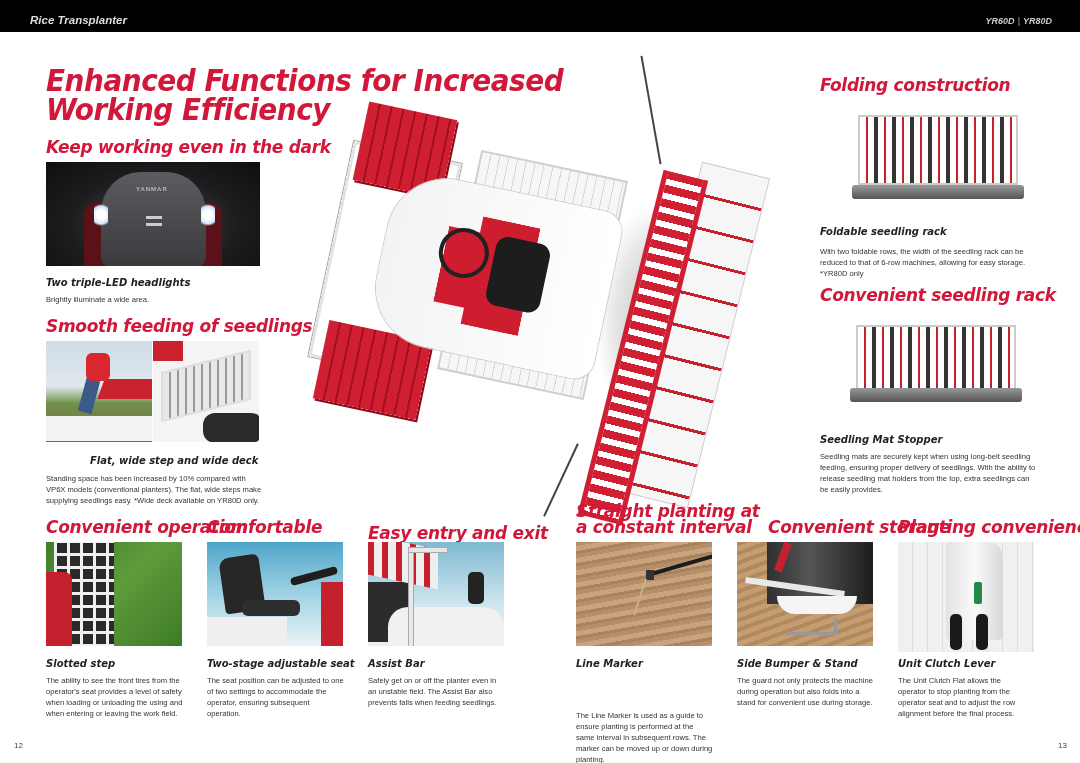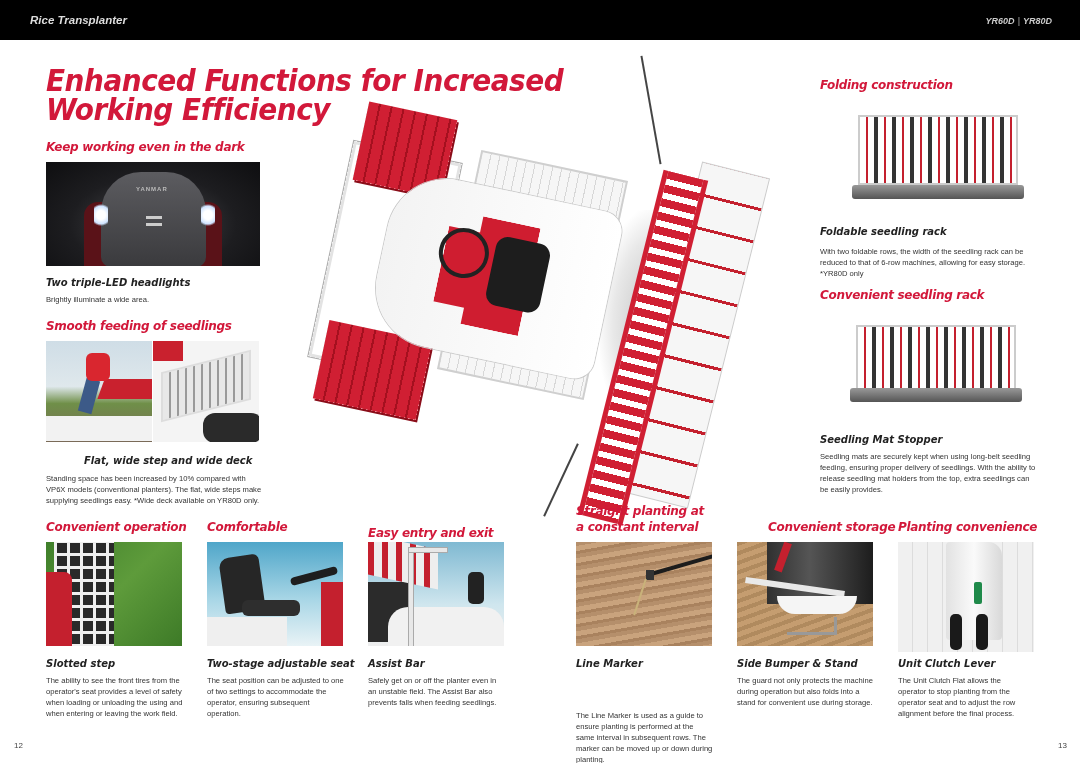--- a/index.html
+++ b/index.html
@@ -1,24 +1,24 @@
 <!DOCTYPE html>
 <html><head>
 <meta charset="utf-8">
 <style>
   * { box-sizing: border-box; margin: 0; padding: 0; }
   html, body { width: 1080px; height: 763px; background: #fff; overflow: hidden; }
   body { position: relative; font-family: "Liberation Sans", "DejaVu Sans", sans-serif; color: #222; }
-  .topbar { position: absolute; left: 0; top: 0; width: 1080px; height: 40px; background: #000; }
+  .topbar { position: absolute; left: 0; top: 0; width: 1080px; height: 32px; background: #000; }
   .topbar .left { position: absolute; left: 30px; top: 14px; color: #ddd; font-weight: bold; font-style: italic; font-size: 11.5px; }
   .topbar .right { position: absolute; right: 28px; top: 16px; color: #ccc; font-weight: bold; font-style: italic; font-size: 9px; }
   .topbar .right .sep { color: #777; margin: 0 3px; }
 
   .title { position: absolute; left: 46px; top: 66px; color: #d2183a; font-weight: bold; font-style: italic; font-size: 30px; line-height: 29px; letter-spacing: -0.5px; font-family: "DejaVu Sans", sans-serif; transform: scaleX(0.93); transform-origin: left top; }
-  .h2 { position: absolute; color: #d2183a; font-weight: bold; font-style: italic; font-size: 12px; line-height: 16px; font-family: "DejaVu Sans", sans-serif; letter-spacing: -0.3px; white-space: nowrap; }
+  .h2 { position: absolute; color: #d2183a; font-weight: bold; font-style: italic; font-size: 17px; line-height: 16px; font-family: "DejaVu Sans", sans-serif; letter-spacing: -0.3px; white-space: nowrap; }
   .cap { position: absolute; font-weight: bold; font-size: 10px; color: #222; font-family: "DejaVu Sans", sans-serif; white-space: nowrap; font-style: italic; }
   .body { position: absolute; font-size: 7.6px; line-height: 11px; color: #333; }
   .pageno { position: absolute; top: 741px; font-size: 8px; color: #444; }
 
   .img { position: absolute; overflow: hidden; }
   
   .img-dark { background: radial-gradient(ellipse at 50% 60%, #4a4a4e 0%, #1d1d20 55%, #0e0e10 100%); }
   .img-dark .hood { position: absolute; left: 55px; top: 10px; width: 105px; height: 95px; background: linear-gradient(#5c5c60,#3a3a3d); border-radius: 40px 40px 10px 10px; }
   .img-dark .redl { position: absolute; left: 38px; top: 40px; width: 30px; height: 65px; background: #5a1218; border-radius: 14px 4px 0 0; }
   .img-dark .redr { position: absolute; right: 38px; top: 40px; width: 30px; height: 65px; background: #5a1218; border-radius: 4px 14px 0 0; }
@@ -122,21 +122,21 @@
   <div class="base"></div>
     <div class="deck"></div>
     <div class="legs"></div>
     <div class="person"></div>
 </div>
 <div class="img img-feed2" style="left:153px;top:341px;width:106px;height:101px;">
   <div class="red"></div>
     <div class="plate"></div>
     <div class="tire"></div>
 </div>
-<div class="cap" style="left:40px;top:455px;padding-left:44px;">Flat, wide step and wide deck</div>
+<div class="cap" style="left:46px;top:455px;padding-left:44px;">Flat, wide step and wide deck</div>
 <div class="body" style="left:46px;top:473px;">
   <div>Standing space has been increased by 10% compared with</div>
   <div>VP6X models (conventional planters). The flat, wide steps make</div>
   <div>supplying seedlings easy. *Wide deck available on YR80D only.</div>
 </div>
 
 <div class="machine">
   <div class="shadow"></div>
   <div class="frame"></div>
   <div class="rack-top"></div>

